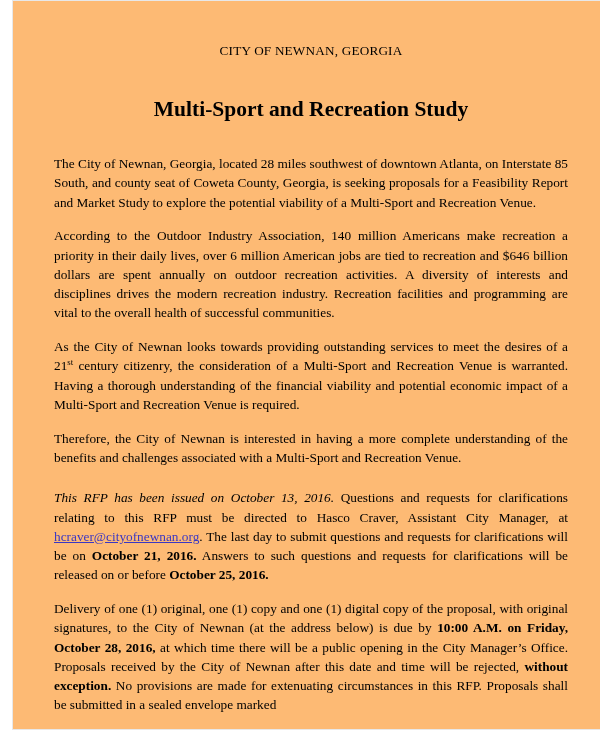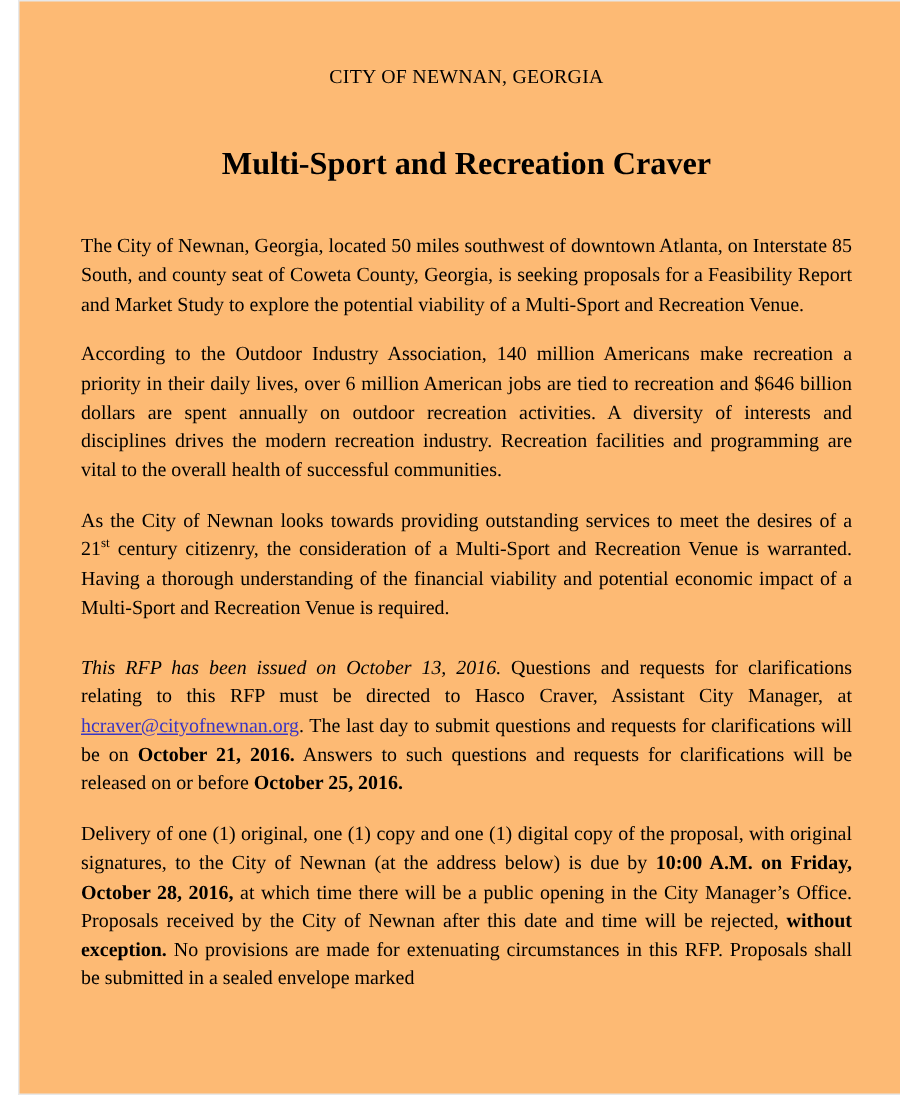--- a/index.html
+++ b/index.html
@@ -78,31 +78,32 @@
 </style>
 </head>
 <body>
 
 <div class="page">
 
   <div class="org-line">CITY OF NEWNAN, GEORGIA</div>
 
   <div class="doc-title">
     <br>
-    <span>Multi-Sport and Recreation Craver</span>
+    <span>Multi-Sport and Recreation Study</span>
   </div>
 
   <div class="section">
 
-    <p class="body-text">The City of Newnan, Georgia, located 50 miles southwest of downtown Atlanta, on Interstate 85 South, and county seat of Coweta County, Georgia, is seeking proposals for a Feasibility Report and Market Study to explore the potential viability of a Multi-Sport and Recreation Venue.</p>
+    <p class="body-text">The City of Newnan, Georgia, located 28 miles southwest of downtown Atlanta, on Interstate 85 South, and county seat of Coweta County, Georgia, is seeking proposals for a Feasibility Report and Market Study to explore the potential viability of a Multi-Sport and Recreation Venue.</p>
 
     <p class="body-text">According to the Outdoor Industry Association, 140 million Americans make recreation a priority in their daily lives, over 6 million American jobs are tied to recreation and $646 billion dollars are spent annually on outdoor recreation activities.  A diversity of interests and disciplines drives the modern recreation industry.  Recreation facilities and programming are vital to the overall health of successful communities.</p>
 
     <p class="body-text"><span>As the City of Newnan looks towards providing outstanding services to meet the desires of a 21</span><sup>st</sup><span> century citizenry, the consideration of a Multi-Sport and Recreation Venue is warranted.  Having a thorough understanding of the financial viability and potential economic impact of a Multi-Sport and Recreation Venue is required.</span></p>
 
+    <p class="body-text">Therefore, the City of Newnan is interested in having a more complete understanding of the benefits and challenges associated with a Multi-Sport and Recreation Venue.</p>
   </div>
 
   <div class="section section-b">
 
     <p class="body-text"><i>This RFP has been issued on October 13, 2016.</i><span>  Questions and requests for clarifications relating to this RFP must be directed to Hasco Craver, Assistant City Manager, at </span><a class="maillink" href="#" style="color: rgb(58, 54, 196);">hcraver@cityofnewnan.org</a><span>.  The last day to submit questions and requests for clarifications will be on </span><b>October 21, 2016.</b><span>  Answers to such questions and requests for clarifications will be released on or before </span><b>October 25, 2016.</b></p>
 
     <p class="body-text gap-before"><span>Delivery of one (1) original, one (1) copy and one (1) digital copy of the proposal, with original signatures, to the City of Newnan (at the address below) is due by </span><b>10:00 A.M. on Friday, October 28, 2016,</b><span> at which time there will be a public opening in the City Manager’s Office. Proposals received by the City of Newnan after this date and time will be rejected, </span><b>without exception.</b><span> No provisions are made for extenuating circumstances in this RFP. Proposals shall be submitted in a sealed envelope marked </span></p>
   </div>
 
 </div>

